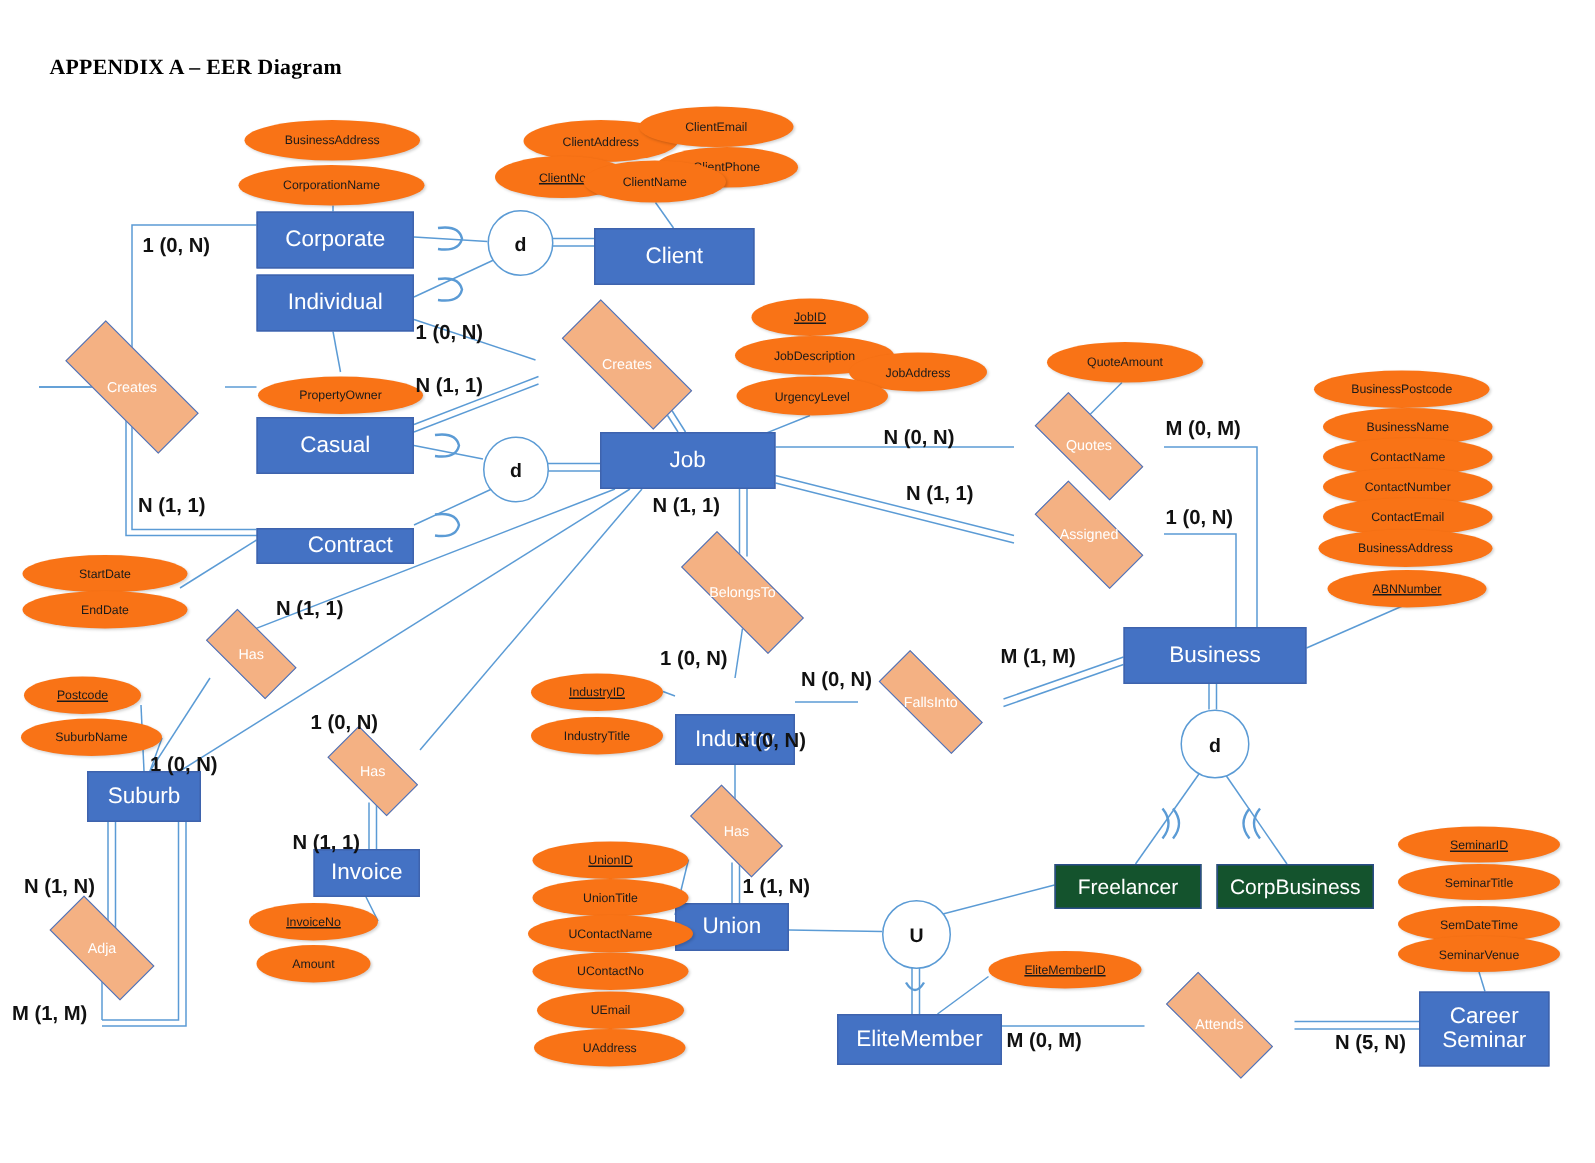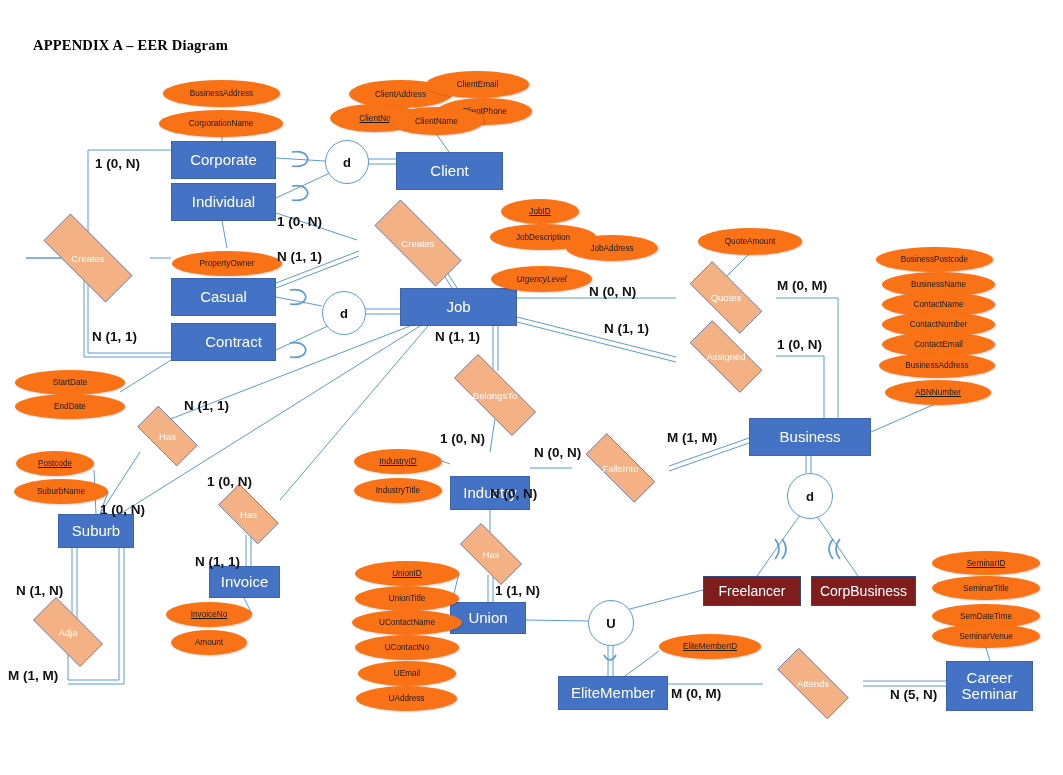--- a/index.html
+++ b/index.html
@@ -4,21 +4,21 @@
 <style>
   html,body{margin:0;padding:0;background:#ffffff;}
   body{width:1063px;height:775px;position:relative;overflow:hidden;
        font-family:"Liberation Sans", sans-serif;}
   #page-title{position:absolute;left:33px;top:37px;font-family:"Liberation Serif",serif;
               font-weight:bold;font-size:14.5px;color:#000;letter-spacing:.2px;}
   #canvas{position:absolute;left:0;top:0;width:1063px;height:775px;}
   .ent{position:absolute;background:#4472C4;border:1px solid #3e63ad;color:#fff;
        display:flex;align-items:center;justify-content:center;text-align:center;
        font-size:15px;line-height:1.05;box-sizing:border-box;}
-  .ent.sub{background:#7f1d1d;border-color:#2a4d87;font-size:14px;}
+  .ent.sub{background:#14532d;border-color:#2a4d87;font-size:14px;}
   .dia{position:absolute;color:#fff;font-size:9.5px;display:flex;align-items:center;
        justify-content:center;text-align:center;}
   .dia .shape{position:absolute;inset:0;background:#F4B183;
        border:1.4px solid #4472C4;box-sizing:border-box;
        transform:rotate(45deg) scale(.707);}
   .dia .lbl{position:relative;z-index:2;}
   .attr{position:absolute;background:#f97316;border-radius:50%;
         color:#1a1a1a;font-size:8.2px;display:flex;align-items:center;
         justify-content:center;text-align:center;box-shadow:1px 1px 2px rgba(0,0,0,.18);}
   .attr.key span{text-decoration:underline;}
@@ -174,21 +174,21 @@
     <line x1="863" y1="681" x2="946" y2="681"></line>
     <line x1="863" y1="686" x2="946" y2="686"></line>
   </g>
 </svg>
 
 <div id="entities">
     <div class="ent" style="left: 171px; top: 141px; width: 105px; height: 38px;">Corporate</div>
     <div class="ent" style="left: 171px; top: 183px; width: 105px; height: 38px;">Individual</div>
     <div class="ent" style="left: 396px; top: 152px; width: 107px; height: 38px;">Client</div>
     <div class="ent" style="left: 171px; top: 278px; width: 105px; height: 38px;">Casual</div>
-    <div class="ent" style="left: 171px; top: 323px; width: 105px; height: 38px; padding-left: 20px;">Contract</div>
+    <div class="ent" style="left: 171px; top: 352px; width: 105px; height: 24px; padding-left: 20px;">Contract</div>
     <div class="ent" style="left: 400px; top: 288px; width: 117px; height: 38px;">Job</div>
     <div class="ent" style="left: 749px; top: 418px; width: 122px; height: 38px;">Business</div>
     <div class="ent" style="left: 450px; top: 452px; width: 80px; height: 34px; margin-top: 24px;">Industry</div>
     <div class="ent" style="left: 58px; top: 514px; width: 76px; height: 34px;">Suburb</div>
     <div class="ent" style="left: 209px; top: 566px; width: 71px; height: 32px;">Invoice</div>
     <div class="ent" style="left: 450px; top: 602px; width: 76px; height: 32px;">Union</div>
     <div class="ent sub" style="left: 703px; top: 576px; width: 98px; height: 30px;">Freelancer</div>
     <div class="ent sub" style="left: 811px; top: 576px; width: 105px; height: 30px;">CorpBusiness</div>
     <div class="ent" style="left: 558px; top: 676px; width: 110px; height: 34px;">EliteMember</div>
     <div class="ent" style="left: 946px; top: 661px; width: 87px; height: 50px;">Career Seminar</div>
@@ -266,21 +266,21 @@
     </div>
     <div class="attr key" style="left: 501px; top: 199px; width: 78px; height: 25px;">
       <span>JobID</span>
     </div>
     <div class="attr" style="left: 490px; top: 224px; width: 106px; height: 26px;">
       <span>JobDescription</span>
     </div>
     <div class="attr" style="left: 566px; top: 235px; width: 92px; height: 26px;">
       <span>JobAddress</span>
     </div>
-    <div class="attr" style="left: 491px; top: 266px; width: 101px; height: 26px; font-style: italic;">
+    <div class="attr" style="left: 491px; top: 251px; width: 101px; height: 26px;">
       <span>UrgencyLevel</span>
     </div>
     <div class="attr" style="left: 698px; top: 228px; width: 104px; height: 27px;">
       <span>QuoteAmount</span>
     </div>
     <div class="attr" style="left: 15px; top: 370px; width: 110px; height: 25px;">
       <span>StartDate</span>
     </div>
     <div class="attr" style="left: 15px; top: 394px; width: 110px; height: 25px;">
       <span>EndDate</span>

